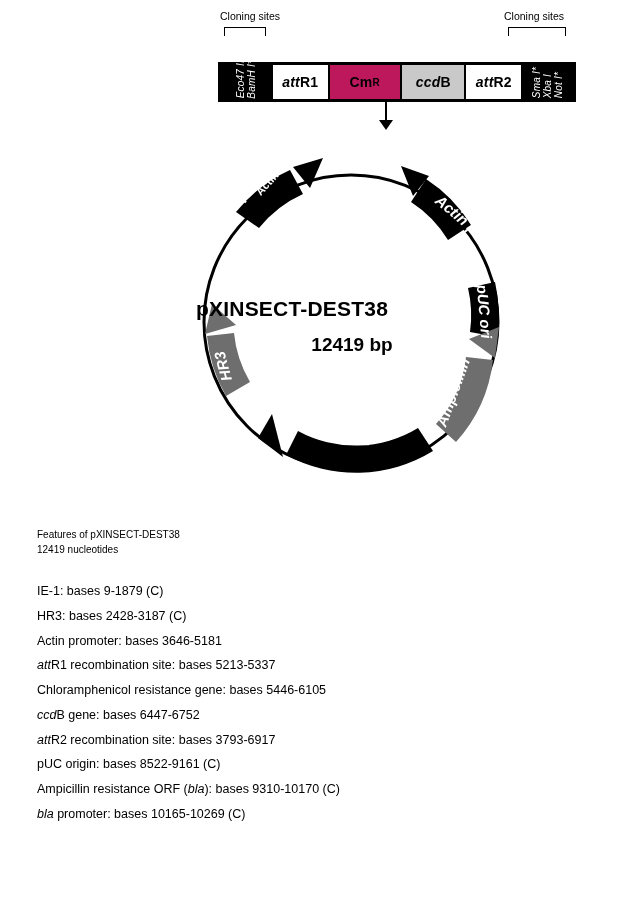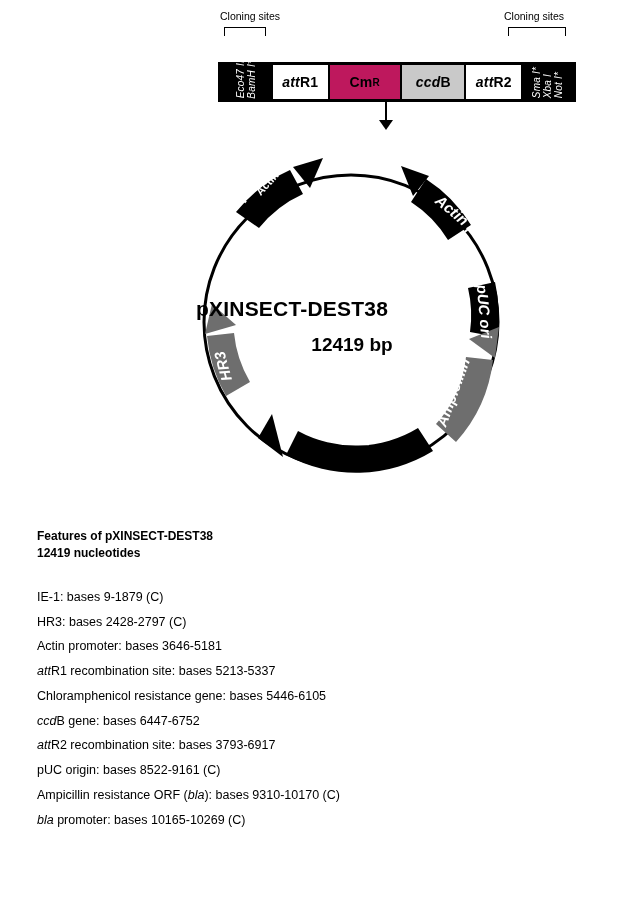--- a/index.html
+++ b/index.html
@@ -169,22 +169,22 @@
   }
 
   
   .features {
     position: absolute;
     left: 37px;
     top: 528px;
     width: 560px;
   }
   .features h2 {
-    font-size: 12px;
-    font-weight: bold;
+    font-size: 10px;
+    font-weight: normal;
     margin: 0;
     line-height: 1.45;
   }
   .features .list {
     margin-top: 22px;
   }
   .features .list div {
     font-size: 12.5px;
     line-height: 1.98;
     white-space: nowrap;
@@ -296,21 +296,21 @@
   </div>
 
   <div class="plasmid-name">pXINSECT-DEST38</div>
   <div class="plasmid-size">12419 bp</div>
 
   <div class="features">
     <h2>Features of pXINSECT-DEST38</h2>
     <h2>12419 nucleotides</h2>
     <div class="list">
       <div>IE-1: bases 9-1879 (C)</div>
-      <div>HR3: bases 2428-2797 (C)</div>
+      <div>HR3: bases 2428-3187 (C)</div>
       <div>Actin promoter: bases 3646-5181</div>
       <div><i>att</i><span>R1 recombination site: bases 5213-5337</span></div>
       <div>Chloramphenicol resistance gene: bases 5446-6105</div>
       <div><i>ccd</i>B gene: bases 6447-6752</div>
       <div><i>att</i>R2 recombination site: bases 3793-6917</div>
       <div>pUC origin: bases 8522-9161 (C)</div>
       <div>Ampicillin resistance ORF (<i>bla</i>): bases 9310-10170 (C)</div>
       <div><i>bla</i> promoter: bases 10165-10269 (C)</div>
     </div>
   </div>

